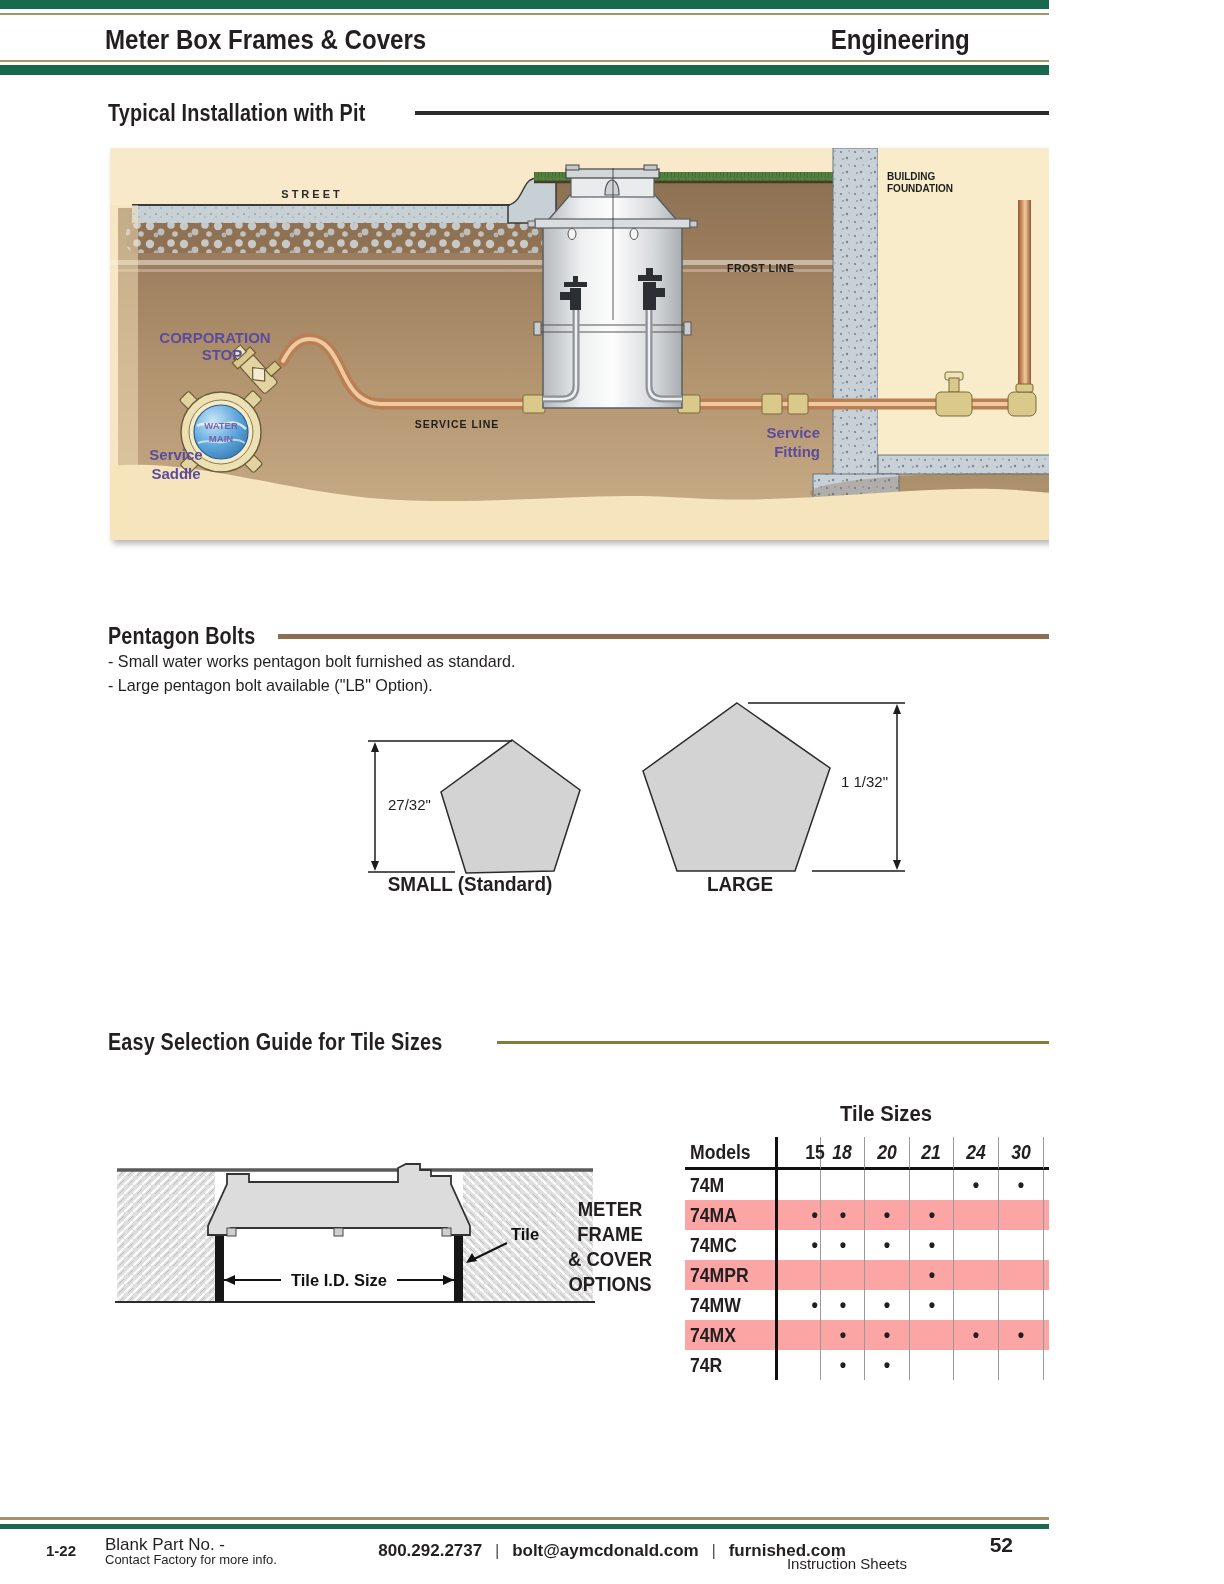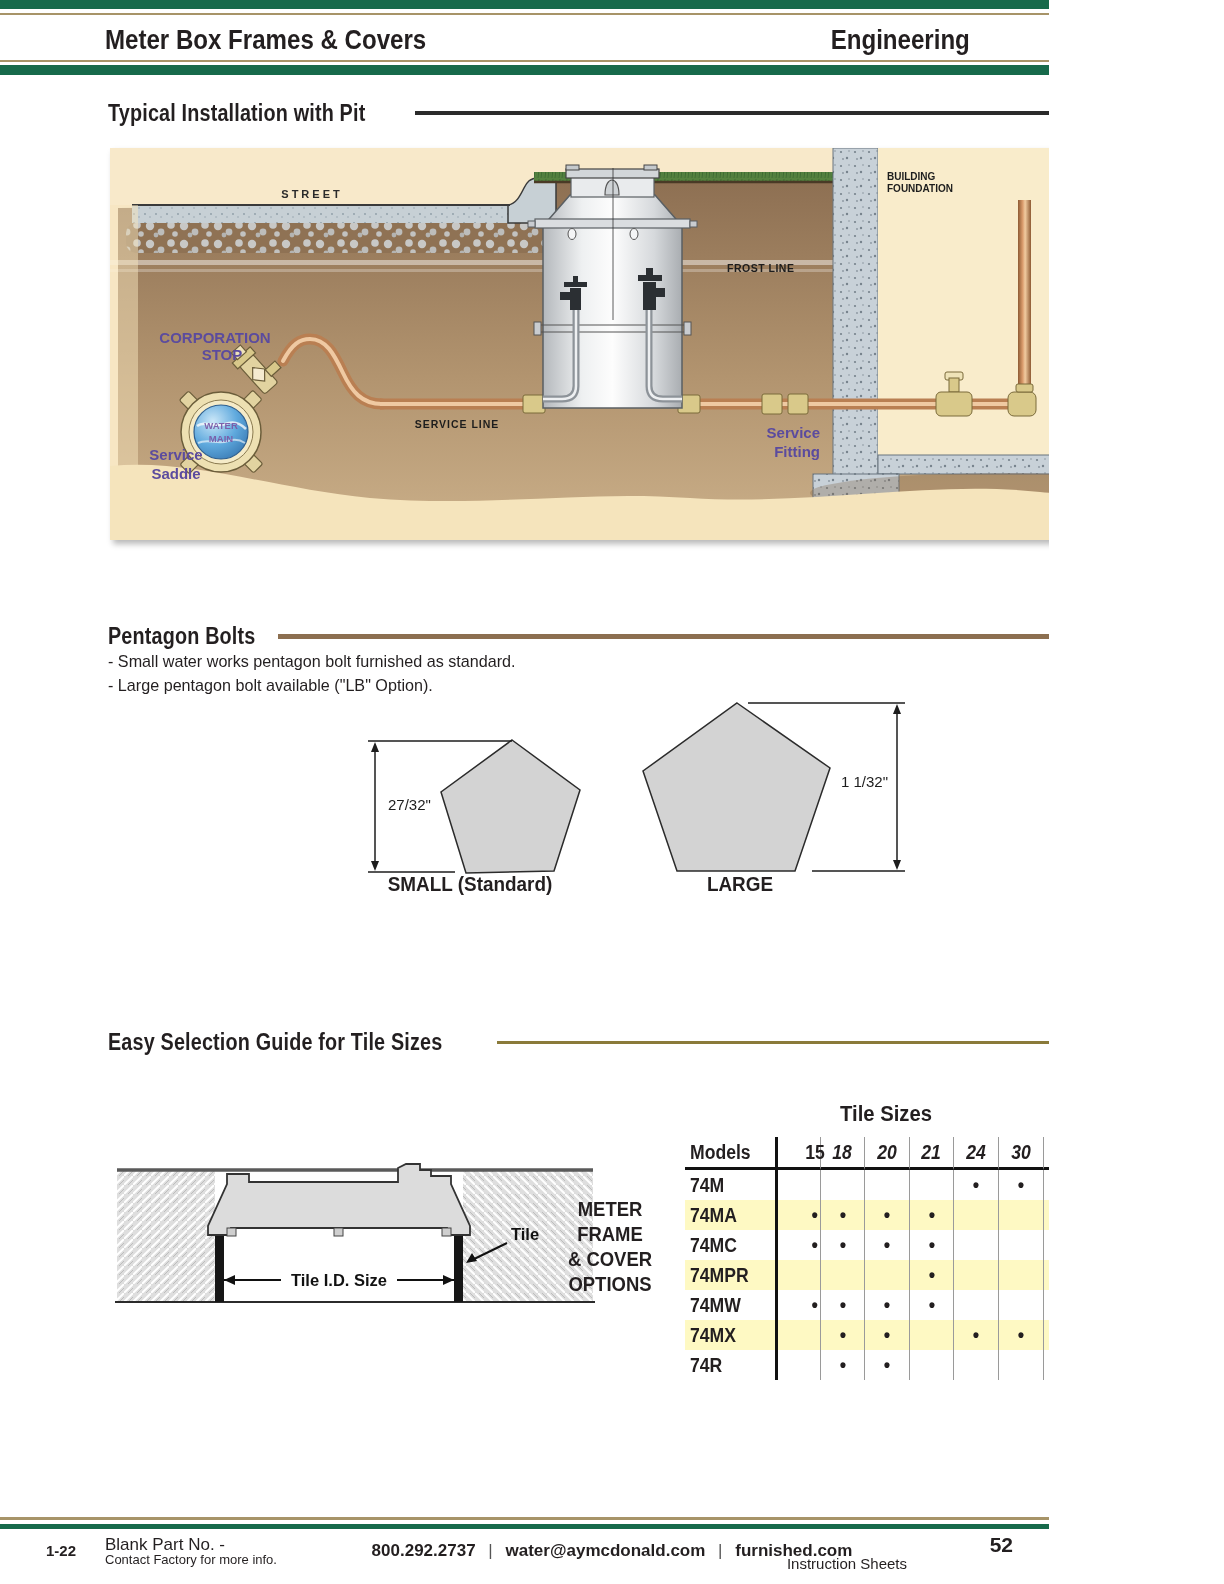--- a/index.html
+++ b/index.html
@@ -26,21 +26,21 @@
   .tt-title{position:absolute;left:685px;top:1101px;width:402px;text-align:center;font-size:22px;font-weight:bold;transform:scaleX(.92);}
   .meter-side{position:absolute;left:552px;top:1196px;width:116px;text-align:center;font-size:21px;font-weight:bold;line-height:25px;transform:scaleX(.88);}
   .tile-table{position:absolute;left:685px;top:1137px;display:grid;grid-template-columns:90px repeat(7,44.6px);}
   .tt-cell{height:30px;display:flex;align-items:center;justify-content:center;font-size:20px;font-weight:bold;color:#231F20;}
   .tt-cell .cnd{display:inline-block;transform:scaleX(.88);}
   .tt-model{justify-content:flex-start;padding-left:5px;}
   .tt-model .cnd{transform-origin:left center;}
   .tt-head{border-bottom:3px solid #111;}
   .tt-v0{border-left:3px solid #111;padding-left:32px;}
   .tt-v{border-left:1px solid #9a9a9a;font-style:italic;}
-  .tt-stripe{background:#fef9c3;}
+  .tt-stripe{background:#fca5a5;}
   .tt-dot{font-size:21px;}
   .foot-txt{position:absolute;color:#231F20;}
 </style>
 </head>
 <body>
 
 <div class="page">
 
   <div class="bar green" style="top:0;height:9px;"></div>
   <div class="bar tan" style="top:13px;height:2px;"></div>
@@ -492,21 +492,21 @@
   <div class="bar tan" style="top:1517px;height:3px;"></div>
   <div class="bar green" style="top:1524px;height:5px;"></div>
 
   <div class="foot-txt" style="left:46px;top:1542px;font-size:15px;font-weight:bold;">1-22</div>
   <div class="foot-txt" style="left:105px;top:1535px;font-size:17px;">Blank Part No. -</div>
   <div class="foot-txt" style="left:105px;top:1552px;font-size:13px;">Contact Factory for more info.</div>
 
   <div class="foot-txt" style="left:0;top:1541px;width:1224px;text-align:center;font-size:17px;font-weight:bold;">
     <span>800.292.2737</span>
     <span style="padding:0 8px;font-weight:normal;color:#555;">|</span>
-    <span>water@aymcdonald.com</span>
+    <span>bolt@aymcdonald.com</span>
     <span style="padding:0 8px;font-weight:normal;color:#555;">|</span>
     <span>furnished.com</span>
   </div>
 
   <div class="foot-txt" style="right:142px;top:1555px;font-size:15px;">Instruction Sheets</div>
   <svg style="position:absolute;left:1086px;top:1532px;" width="50" height="50" viewBox="0 0 50 50">
     <rect width="50" height="50" fill="#fff"></rect>
     <g fill="#1A1A1A">
       <rect x="1" y="1" width="14" height="14"></rect>
         <rect x="35" y="1" width="14" height="14"></rect>

